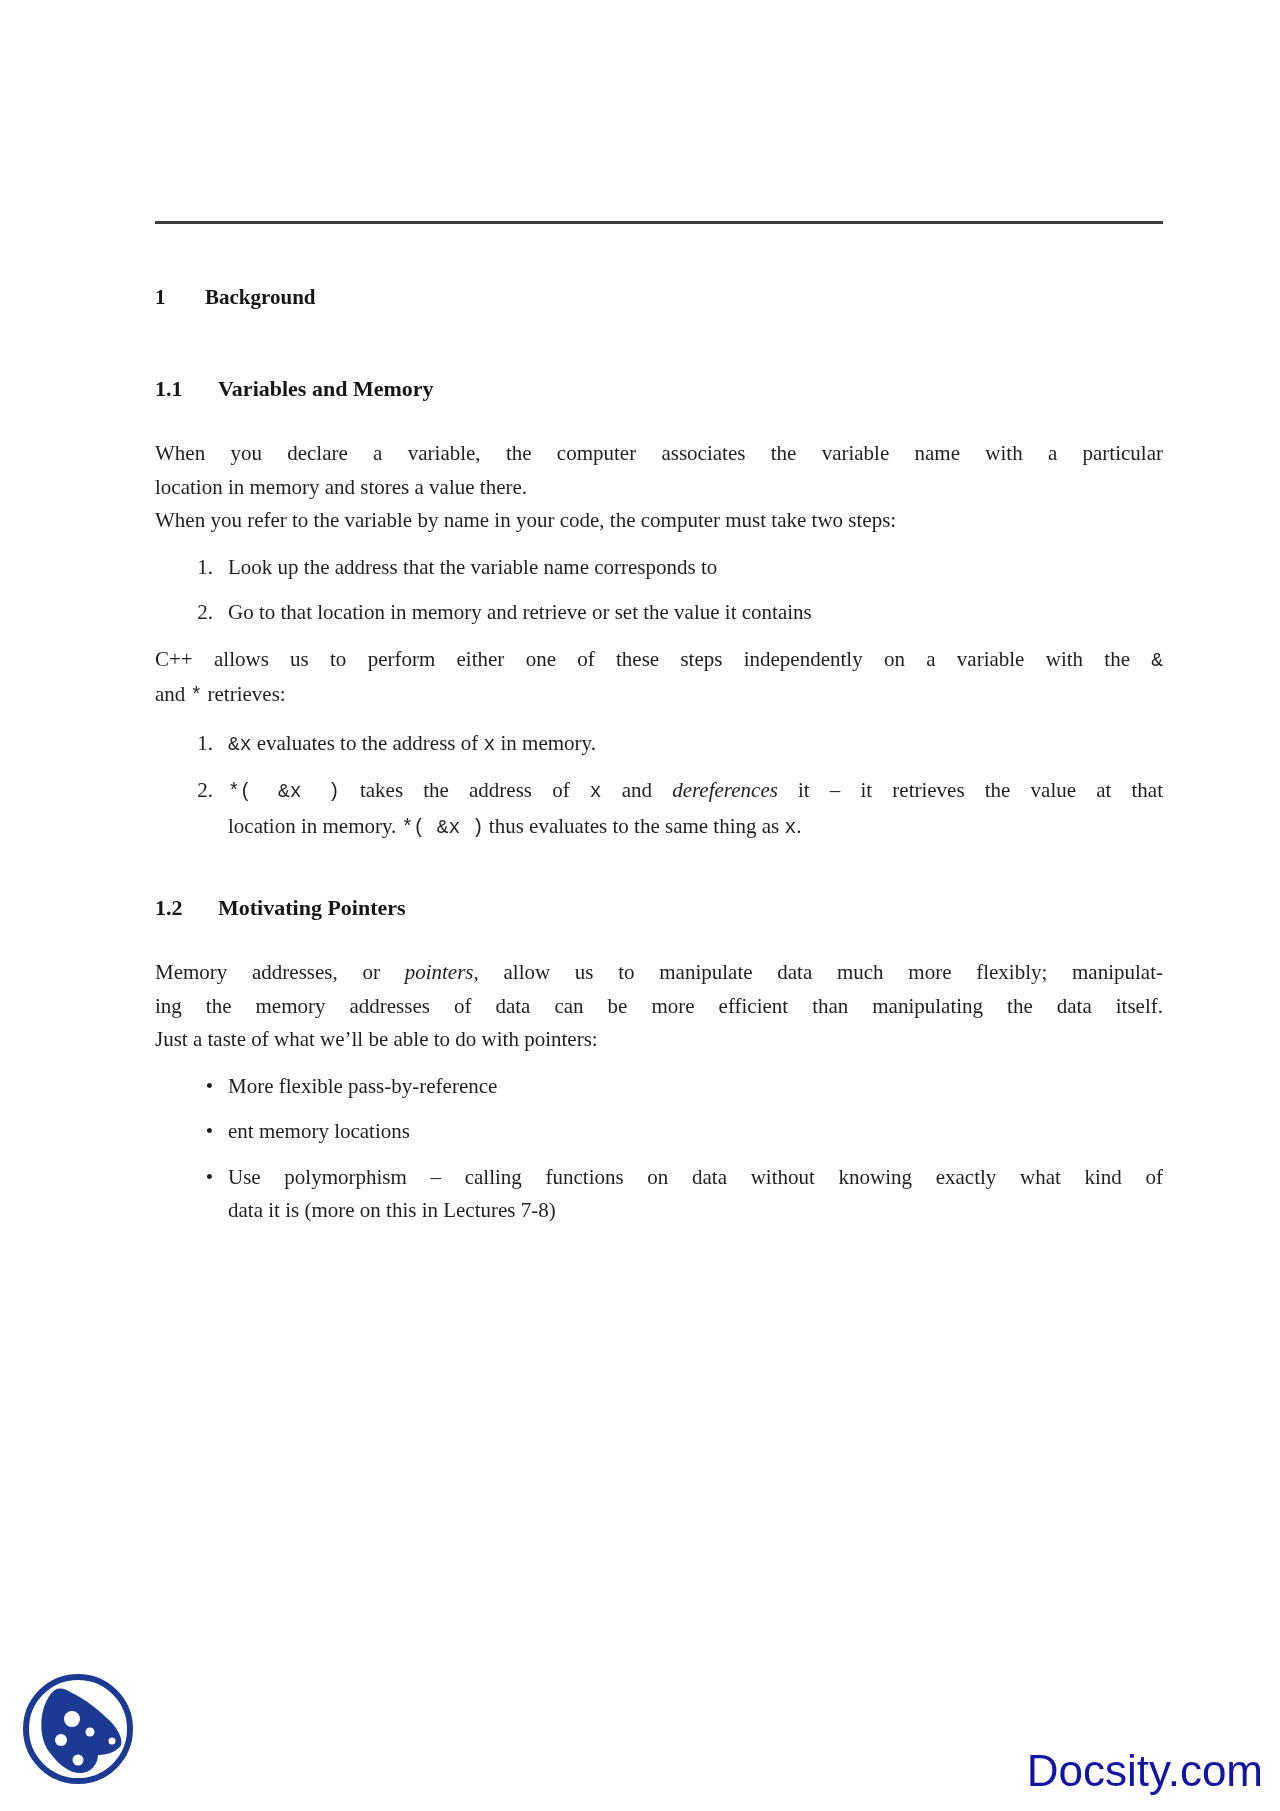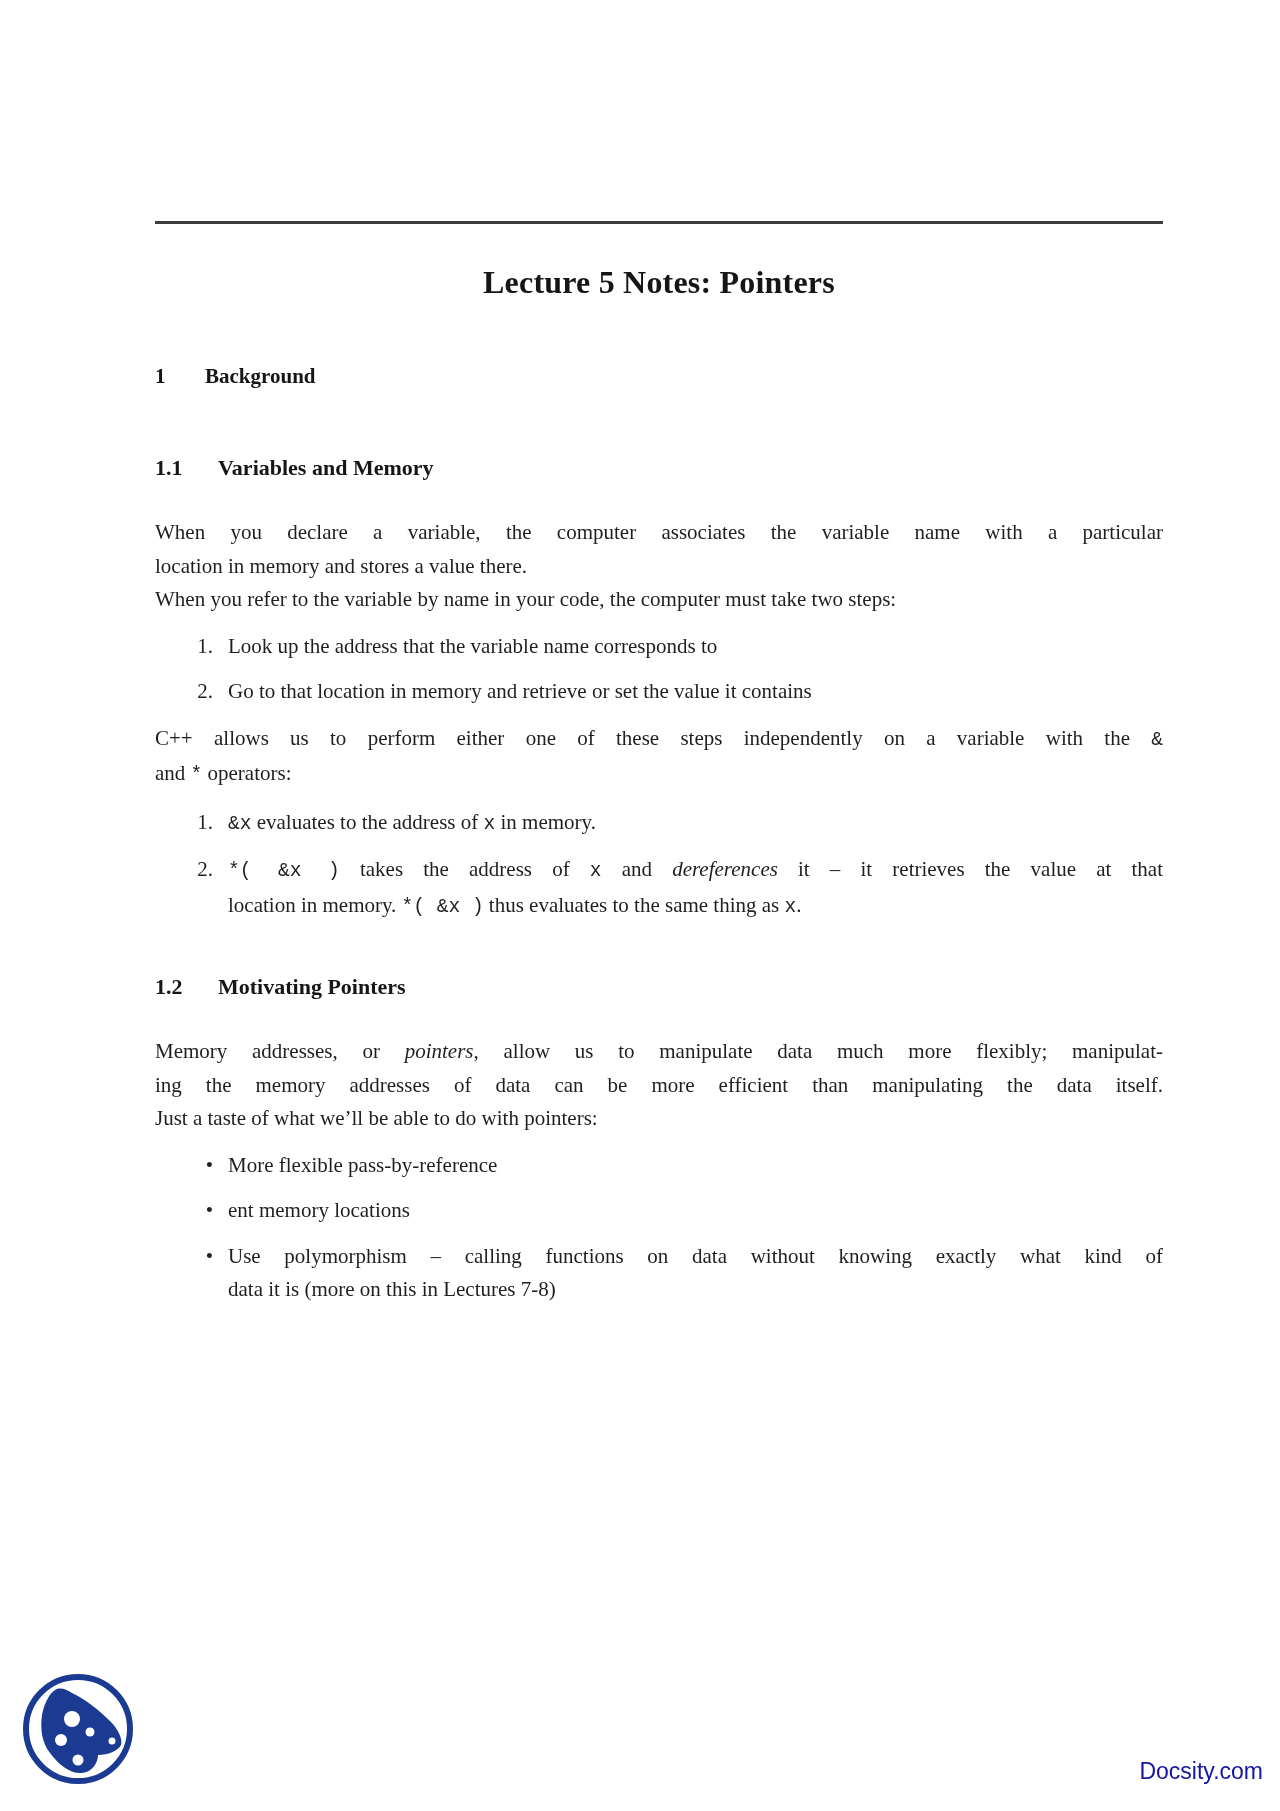--- a/index.html
+++ b/index.html
@@ -41,30 +41,29 @@
   .ln{display:block;}
   .ln.j{text-align:justify;text-align-last:justify;}
   .m{font-family:"Liberation Mono","DejaVu Sans Mono",monospace;font-size:.93em;}
   .i{font-style:italic;}
   .logo{
     position:absolute;left:20px;top:1671px;width:116px;height:116px;
   }
   .brand{
     position:absolute;right:17px;top:1752px;
     font-family:"Liberation Sans","DejaVu Sans",sans-serif;
-    font-size:23px;line-height:38px;font-weight:400;
+    font-size:44px;line-height:38px;font-weight:400;
   }
 </style>
 </head>
 <body>
 
 <div class="page">
   <div class="content">
     <div class="rule"></div>
-    <div class="doc-title">Lecture 5 Notes: Pointers</div>
     <div>
         <div class="sec"><span class="hnum">1</span><span>Background</span></div>
         <div class="subsec"><span class="hnum">1.1</span><span>Variables and Memory</span></div>
         <div class="para">
           <span class="ln j"><span>When you declare a variable, the computer associates the variable name with a particular</span></span>
           <span class="ln"><span>location in memory and stores a value there.</span></span>
         </div>
         <div class="para">
           <span class="ln"><span>When you refer to the variable by name in your code, the computer must take two steps:</span></span>
         </div>
@@ -77,21 +76,21 @@
           </div>
           <div class="item">
             <div class="marker">2.</div>
             <div class="itext">
               <span class="ln"><span>Go to that location in memory and retrieve or set the value it contains</span></span>
             </div>
           </div>
         </div>
         <div class="para">
           <span class="ln j"><span>C++ allows us to perform either one of these steps independently on a variable with the </span><span class="m">&amp;</span></span>
-          <span class="ln"><span>and </span><span class="m">*</span><span> operators:</span></span>
+          <span class="ln"><span>and </span><span class="m">*</span><span> retrieves:</span></span>
         </div>
         <div class="list">
           <div class="item">
             <div class="marker">1.</div>
             <div class="itext">
               <span class="ln"><span class="m">&amp;x</span><span> evaluates to the address of </span><span class="m">x</span><span> in memory.</span></span>
             </div>
           </div>
           <div class="item">
             <div class="marker">2.</div>

